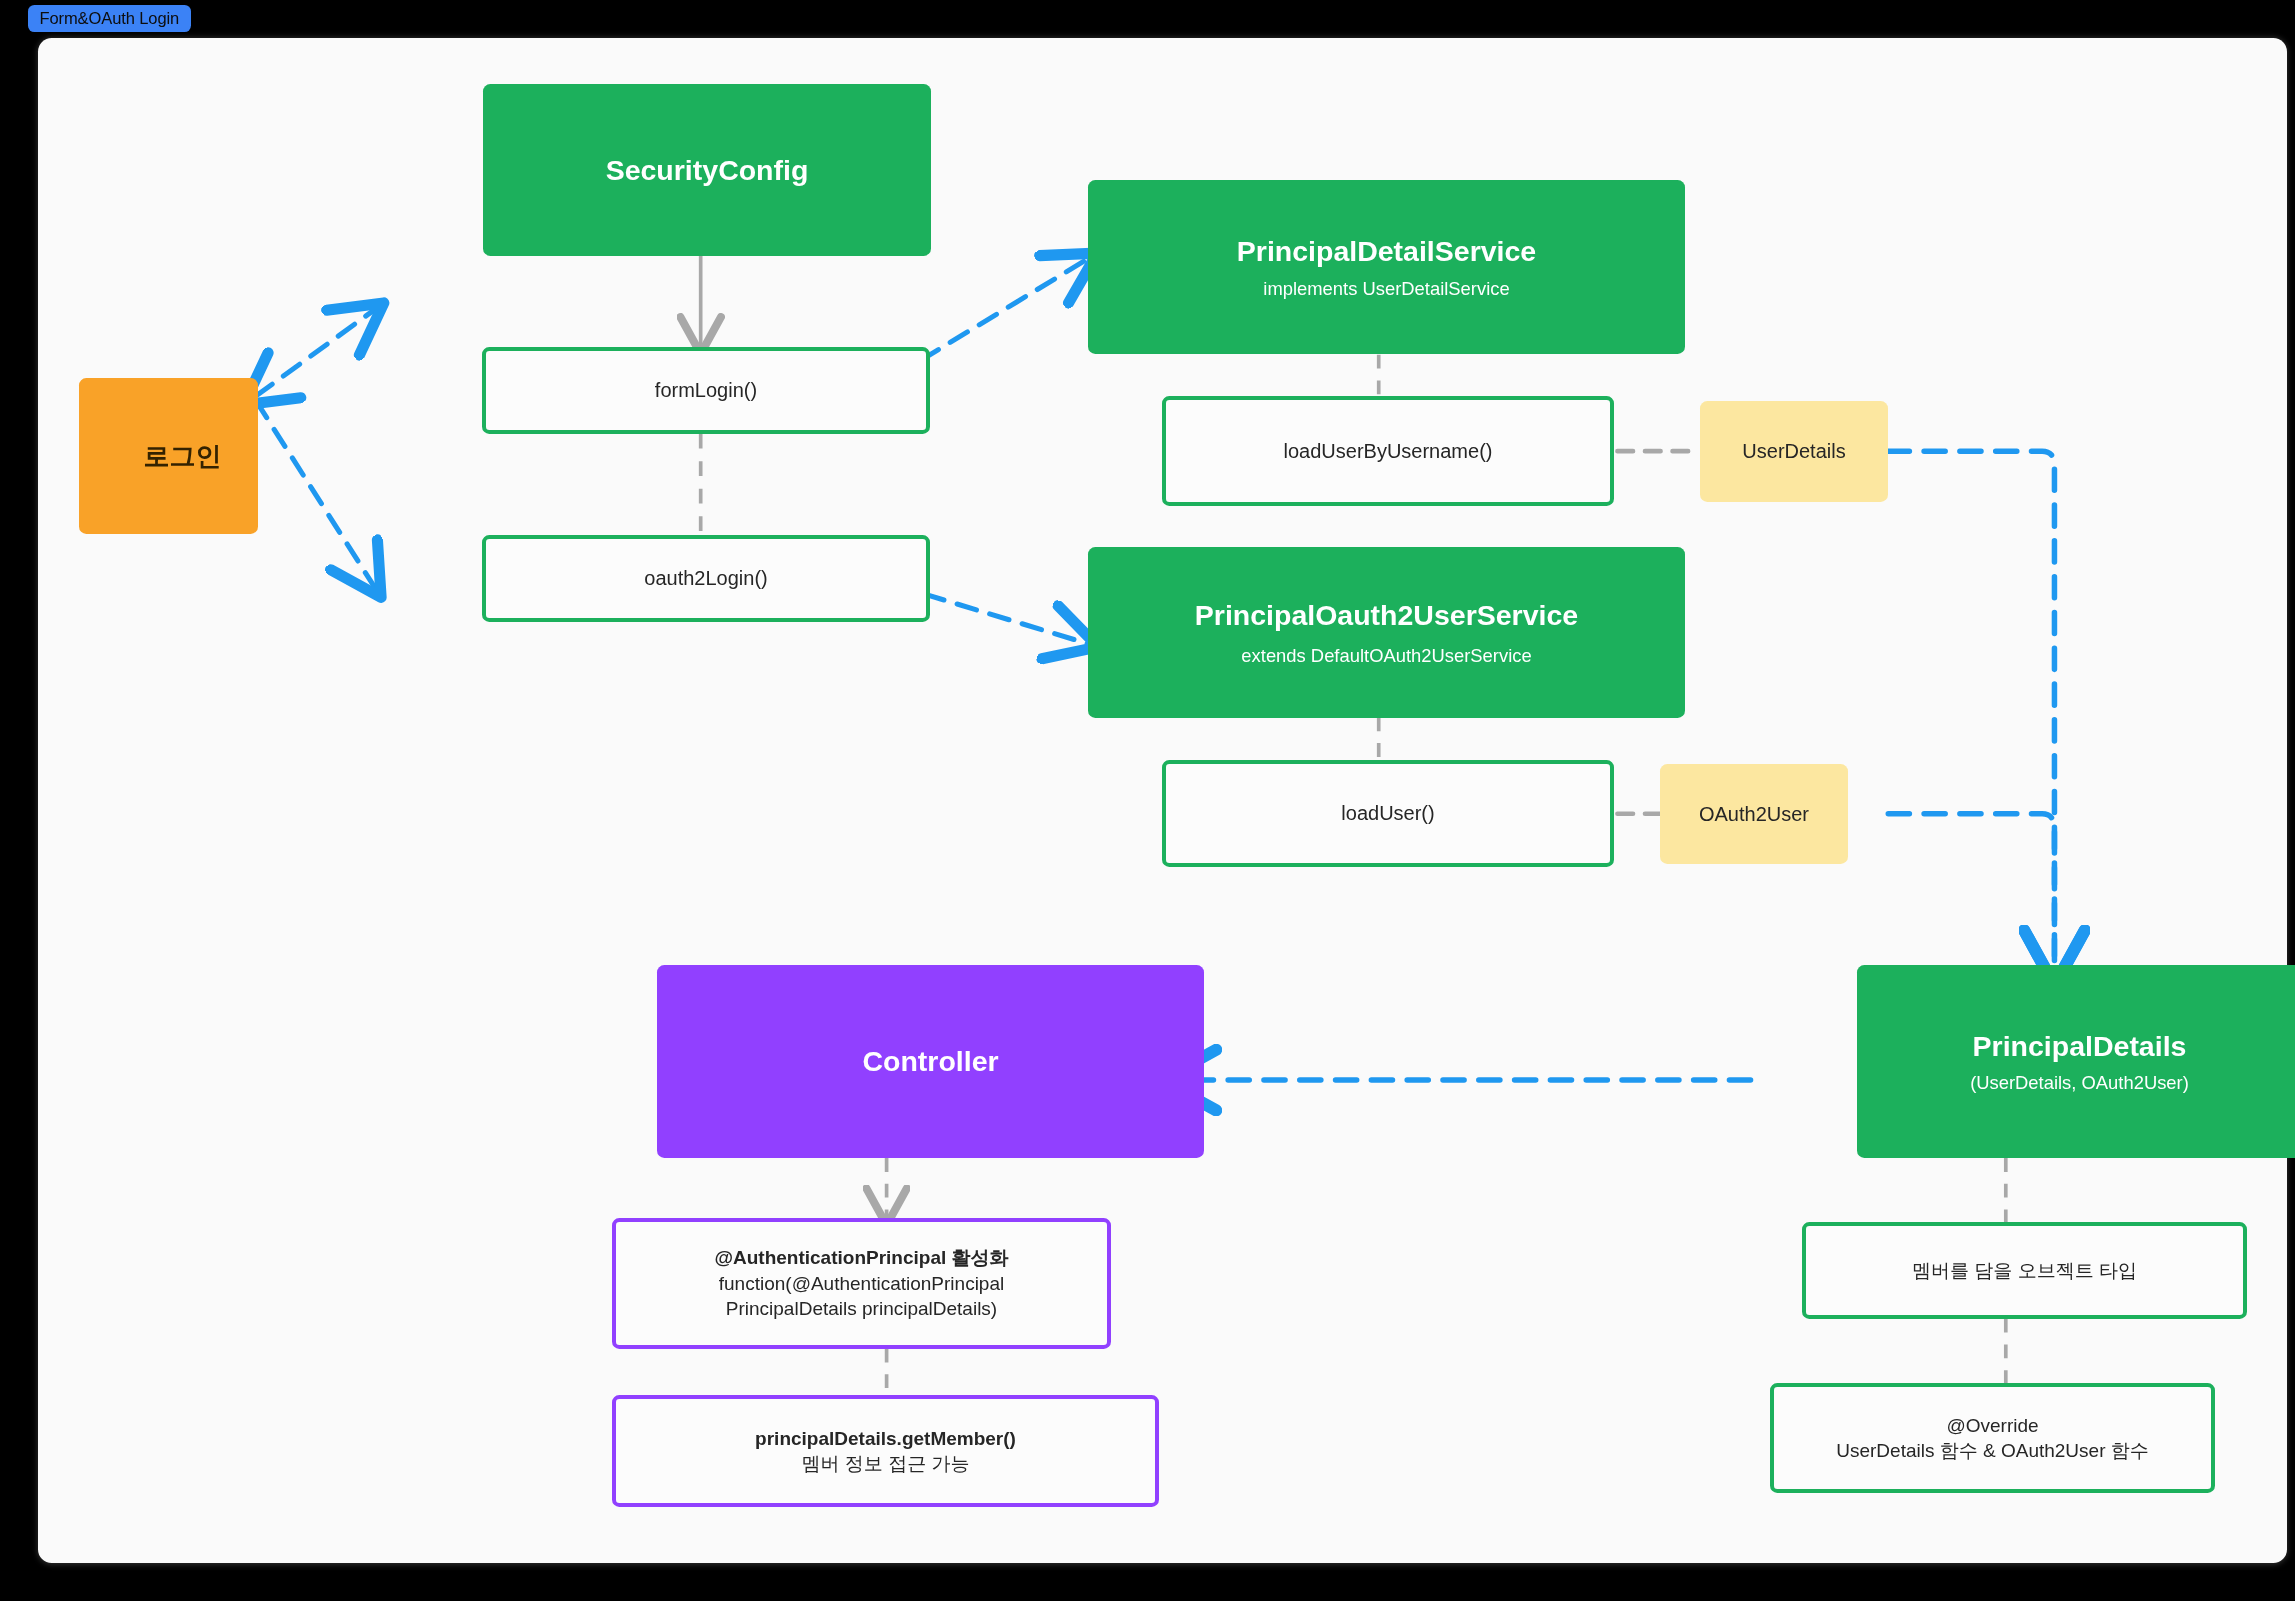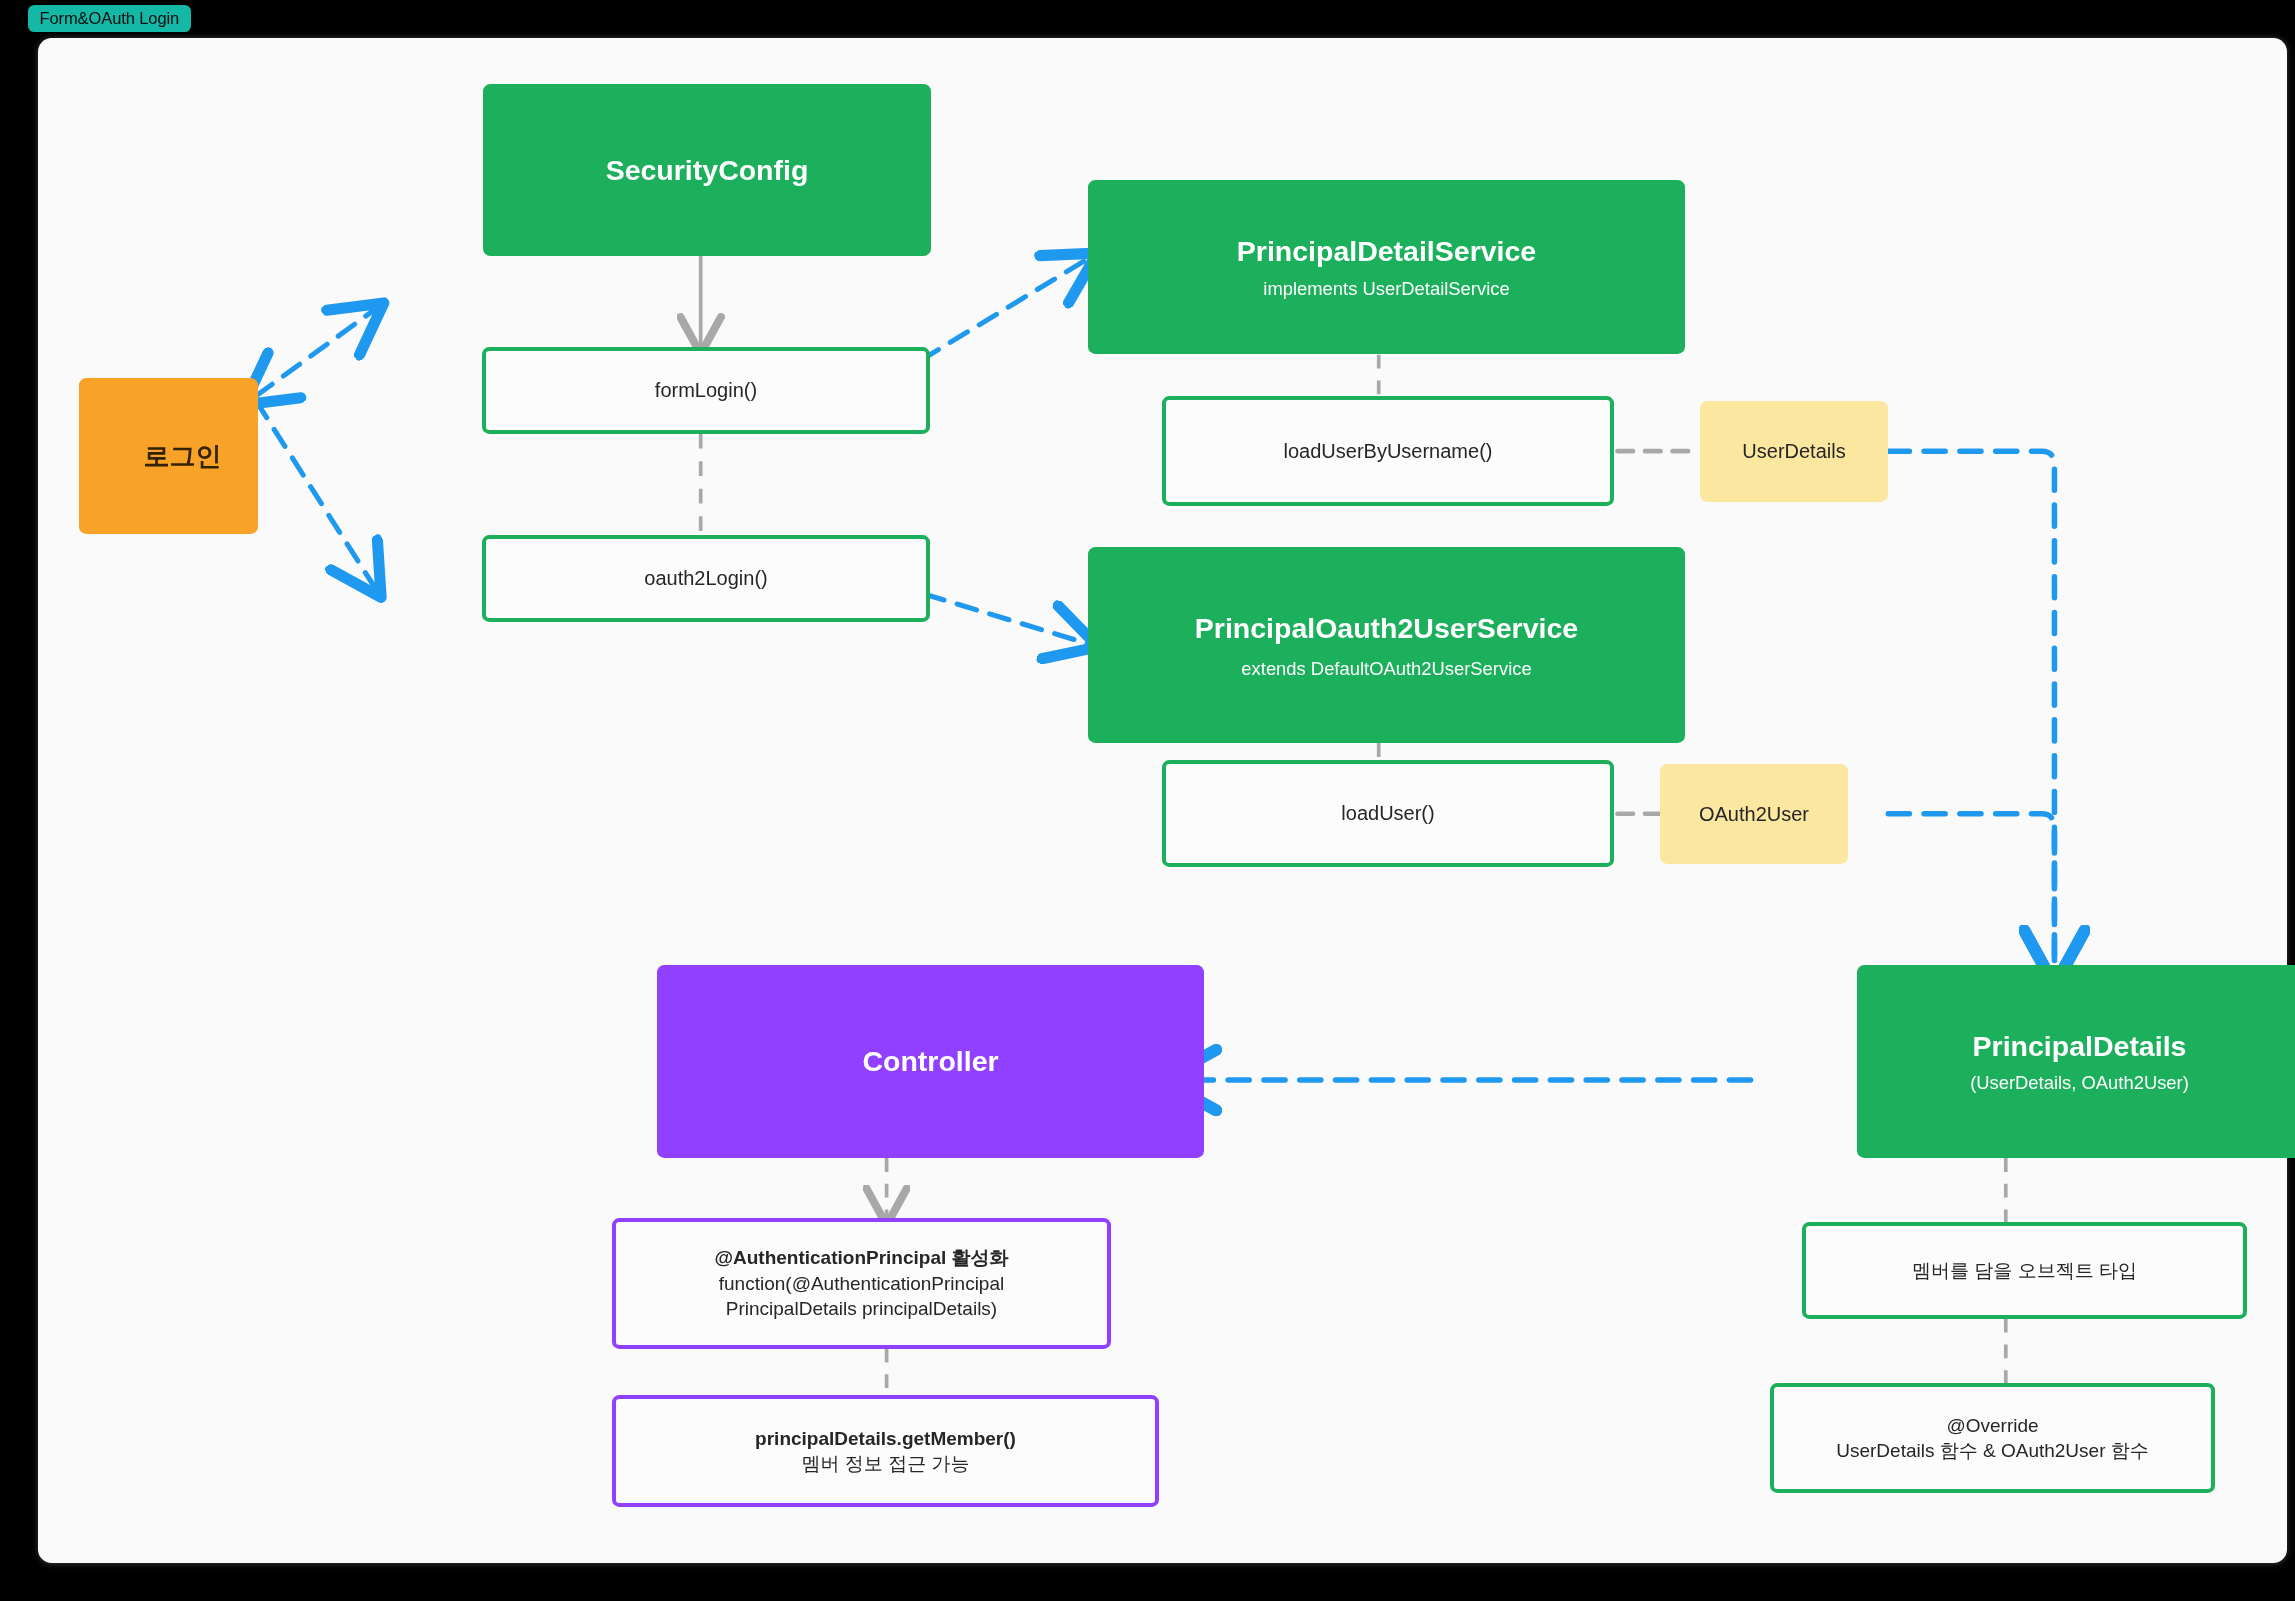--- a/index.html
+++ b/index.html
@@ -9,21 +9,21 @@
     font-family: "Liberation Sans", "DejaVu Sans", sans-serif;
     overflow: hidden;
   }
   #root { position: relative; width: 2325px; height: 1601px; }
 
   
   #tab-chip {
     position: absolute; left: 27.5px; top: 4.6px;
     height: 27px; padding: 0 12px;
     display: flex; align-items: center;
-    background: #14b8a6; color: #0d0d0d;
+    background: #3b82f6; color: #0d0d0d;
     border-radius: 6.4px;
     font-size: 16.5px; letter-spacing: -0.1px;
     white-space: nowrap;
   }
 
   
   #canvas {
     position: absolute; left: 38px; top: 38px;
     width: 2249px; height: 1525px;
     background: #fafafa;
@@ -140,21 +140,21 @@
     </div>
 
     <div class="node out-green" style="left:1124px; top:358px; width:452px; height:110px;">
       <span class="t-md">loadUserByUsername()</span>
     </div>
 
     <div class="node solid-yellow" style="left:1662px; top:363px; width:188px; height:101px;">
       <span class="t-md">UserDetails</span>
     </div>
 
-    <div class="node solid-green" style="left:1050px; top:509px; width:597px; height:196px;">
+    <div class="node solid-green" style="left:1050px; top:509px; width:597px; height:171px;">
       <span class="t-xl">PrincipalOauth2UserService</span>
       <span class="t-sub" style="margin-top:10px;">extends DefaultOAuth2UserService</span>
     </div>
 
     <div class="node out-green" style="left:1124px; top:722px; width:452px; height:107px;">
       <span class="t-md">loadUser()</span>
     </div>
 
     <div class="node solid-yellow" style="left:1622px; top:726px; width:188px; height:100px;">
       <span class="t-md">OAuth2User</span>

